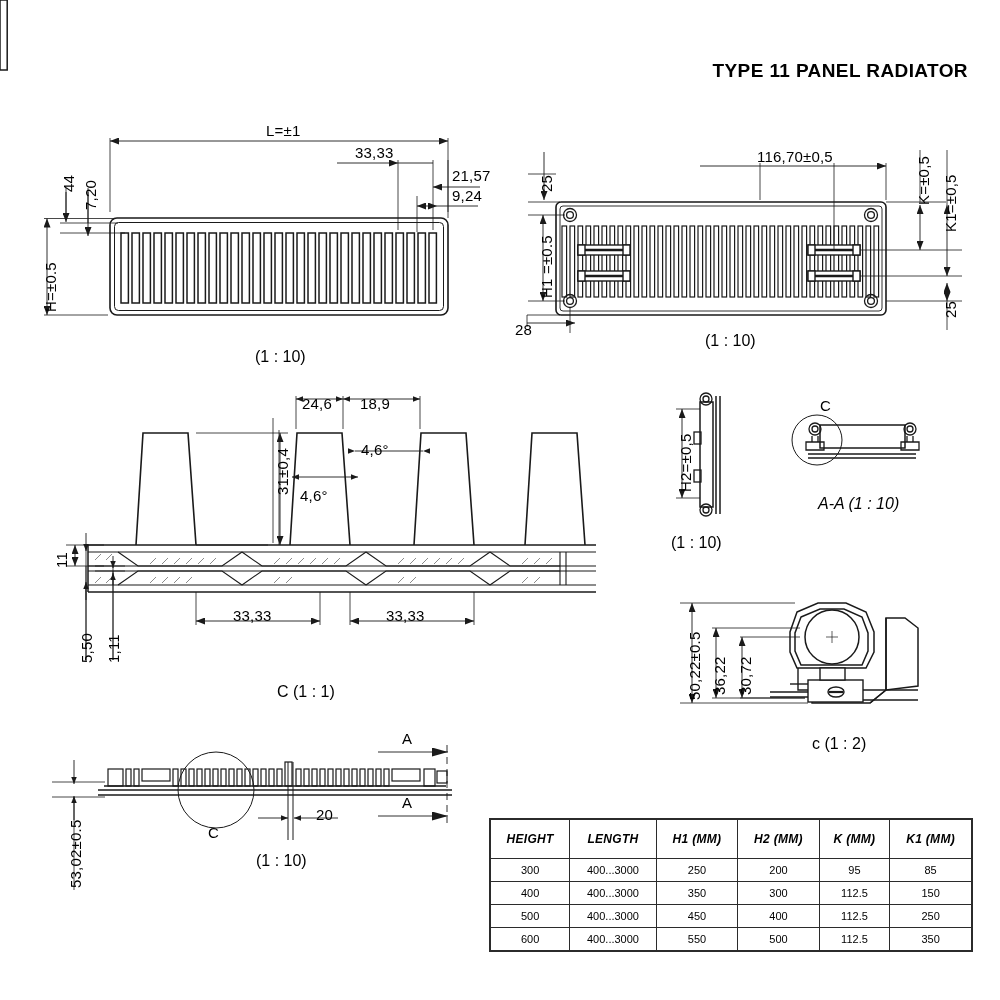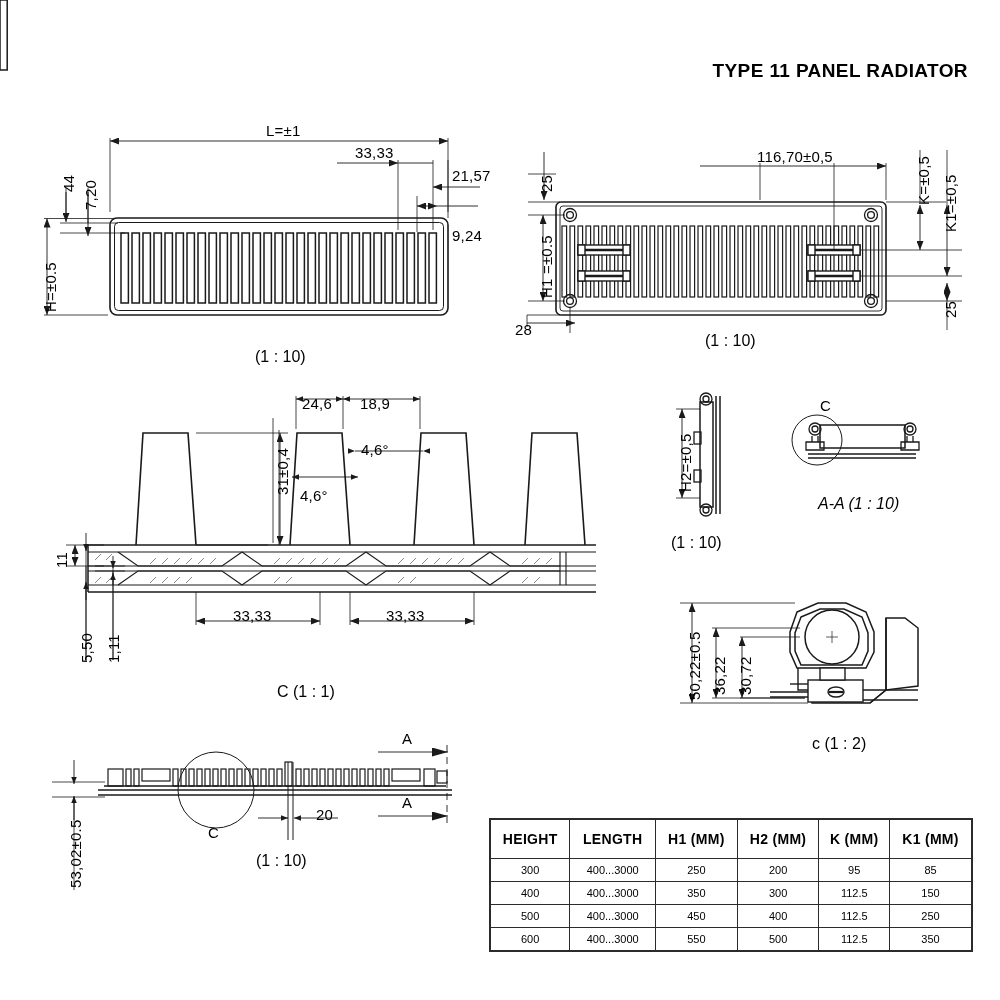--- a/index.html
+++ b/index.html
@@ -20,21 +20,21 @@
   .spec-table{
     position:absolute;left:489px;top:818px;width:484px;
     border-collapse:collapse;font-size:11px;
     background:#fff;
   }
   .spec-table th,.spec-table td{
     border:1px solid #2b2b2b;text-align:center;color:#000;
     font-family:"Liberation Sans","DejaVu Sans",sans-serif;
   }
   .spec-table th{
-    height:36px;font-size:14px;font-weight:bold;letter-spacing:.3px;
+    height:36px;font-size:12px;font-weight:bold;letter-spacing:.3px;font-style:italic;
   }
   .spec-table td{height:20px;font-size:11px;font-weight:normal;}
   .spec-table tr:first-child th{border-top:2px solid #2b2b2b;}
   .spec-table tr:last-child td{border-bottom:2px solid #2b2b2b;}
   .spec-table th:first-child,.spec-table td:first-child{border-left:2px solid #2b2b2b;}
   .spec-table th:last-child,.spec-table td:last-child{border-right:2px solid #2b2b2b;}
 </style>
 </head>
 <body>
 
@@ -530,21 +530,21 @@
     <line x1="320" y1="818" x2="294" y2="818" stroke-width="0.9" marker-end="url(#ahs)"></line>
     <line x1="320" y1="818" x2="338" y2="818" stroke-width="0.9"></line>
   </g>
 
   </g>
 </svg>
 
 <div class="dim" style="left:266px;top:122px;">L=±1</div>
 <div class="dim" style="left:355px;top:144px;">33,33</div>
 <div class="dim" style="left:452px;top:167px;">21,57</div>
-<div class="dim" style="left:452px;top:187px;margin-top:40px;">9,24</div>
+<div class="dim" style="left:452px;top:187px;">9,24</div>
 <div class="dim rot90" style="left:60px;top:192px;">44</div>
 <div class="dim rot90" style="left:82px;top:210px;">7,20</div>
 <div class="dim rot90" style="left:42px;top:312px;">H=±0.5</div>
 <div class="scale" style="left:255px;top:348px;">(1 : 10)</div>
 
 <div class="dim rot90" style="left:538px;top:192px;">25</div>
 <div class="dim rot90" style="left:538px;top:298px;">H1 =±0.5</div>
 <div class="dim" style="left:515px;top:310px;margin-top:11px;">28</div>
 <div class="dim" style="left:757px;top:148px;">116,70±0,5</div>
 <div class="dim rot90" style="left:915px;top:205px;">K=±0,5</div>

